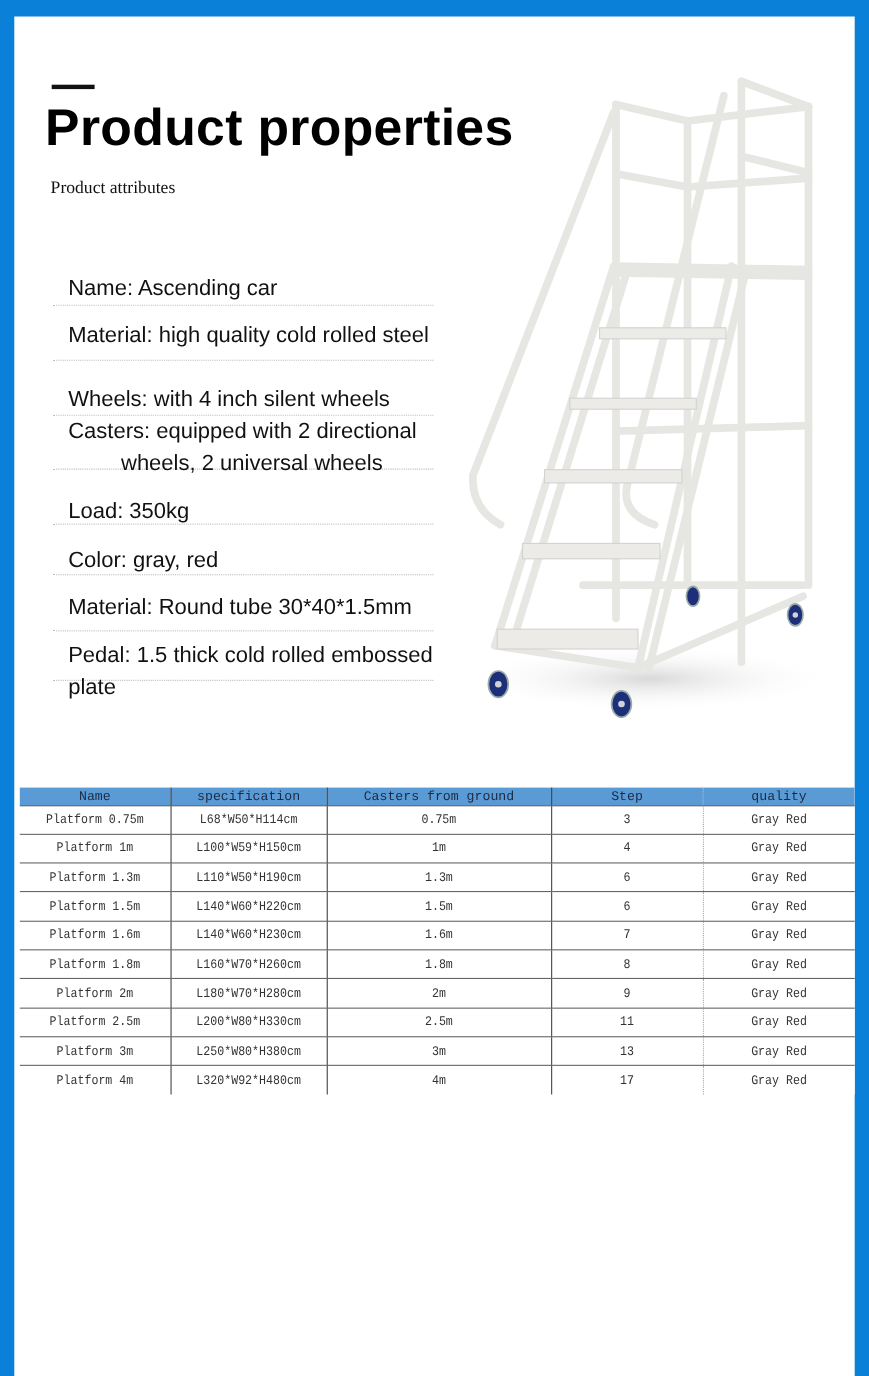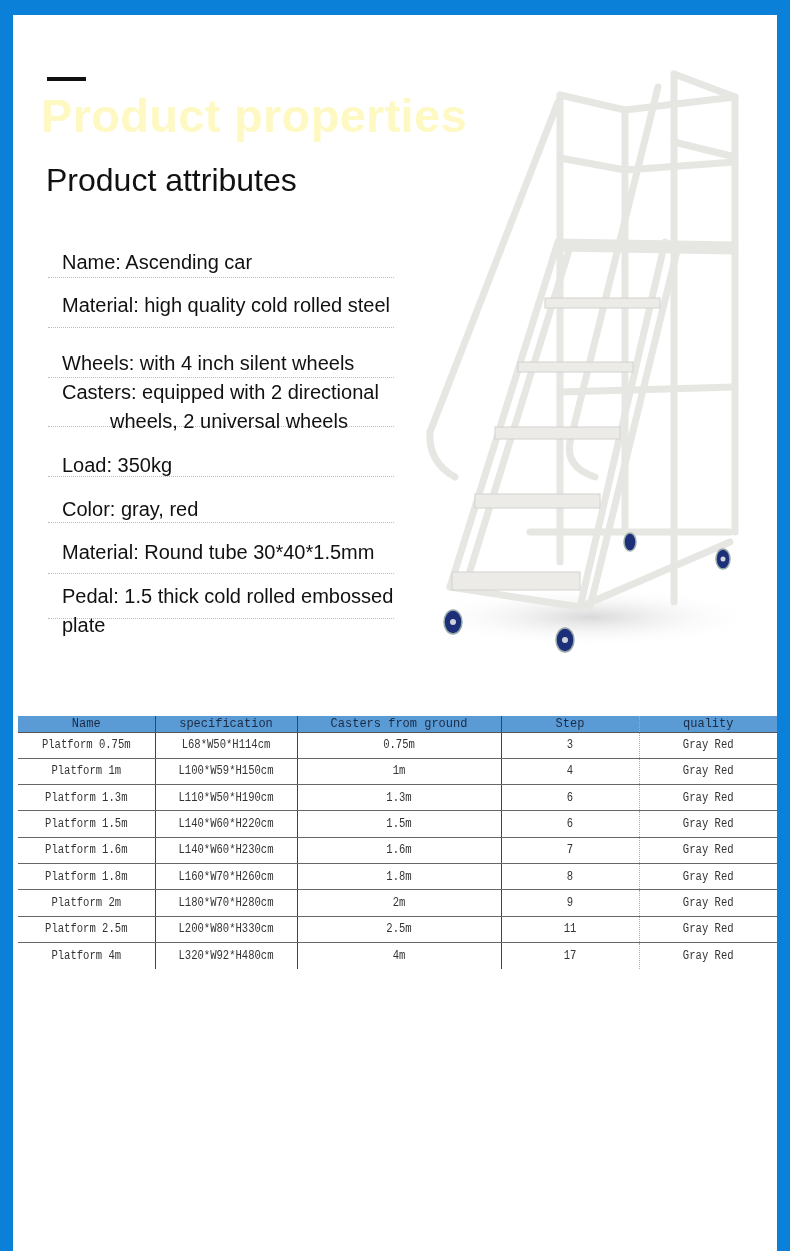--- a/index.html
+++ b/index.html
@@ -6,26 +6,26 @@
     html, body { width: 790px; height: 1251px; overflow: hidden; background: #0b80d8; }
     .frame {
       position: absolute; left: 13px; top: 15px; width: 764px; height: 1236px;
       background: #ffffff;
     }
     .accent-bar {
       position: absolute; left: 47px; top: 77px; width: 39px; height: 4px; background: #111;
     }
     .page-title {
       position: absolute; left: 41px; top: 88px;
-      font-family: "Liberation Sans", sans-serif; font-size: 47px; color: #fef9c3; letter-spacing: 0.3px;
+      font-family: "Liberation Sans", sans-serif; font-size: 47px; color: #000000; letter-spacing: 0.3px;
       white-space: nowrap;
     }
     .page-subtitle {
       position: absolute; left: 46px; top: 162px;
-      font-family: Liberation Sans, sans-serif; font-size: 32px; color: #111; white-space: nowrap;
+      font-family: Liberation Serif, serif; font-size: 16px; color: #111; white-space: nowrap;
     }
     .attr {
       position: absolute; left: 62px;
       font-family: "Liberation Sans", sans-serif; font-size: 20px; color: #111; line-height: 29px;
       white-space: nowrap; z-index: 3;
     }
     .dots {
       position: absolute; left: 48px; width: 346px; height: 0;
       border-top: 1px dotted #bdbdbd; z-index: 2;
     }
@@ -211,20 +211,27 @@
         <td>Gray Red</td>
       </tr>
       <tr>
         <td>Platform 2.5m</td>
         <td>L200*W80*H330cm</td>
         <td>2.5m</td>
         <td class="c3">11</td>
         <td>Gray Red</td>
       </tr>
       <tr>
+        <td>Platform 3m</td>
+        <td>L250*W80*H380cm</td>
+        <td>3m</td>
+        <td class="c3">13</td>
+        <td>Gray Red</td>
+      </tr>
+      <tr>
         <td>Platform 4m</td>
         <td>L320*W92*H480cm</td>
         <td>4m</td>
         <td class="c3">17</td>
         <td>Gray Red</td>
       </tr>
     </tbody>
 </table>
 
 </body></html>

